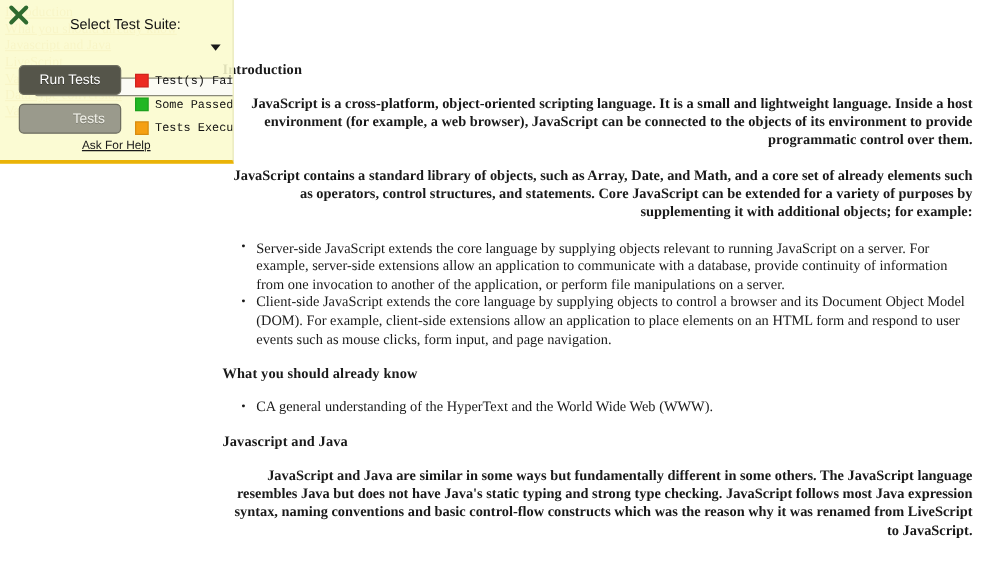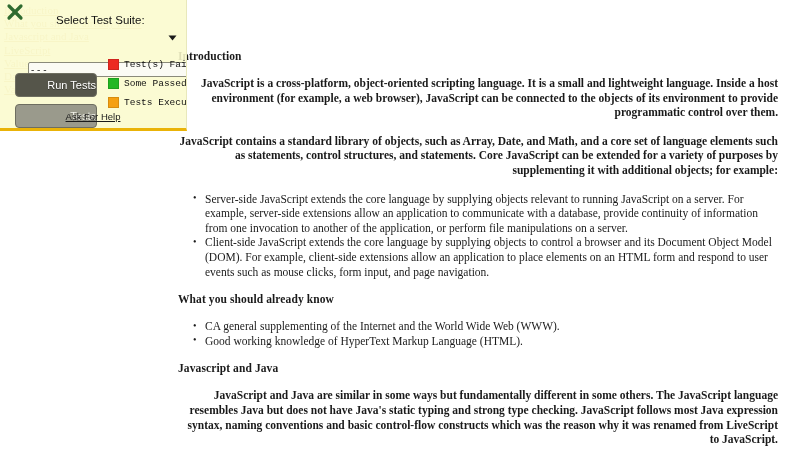--- a/index.html
+++ b/index.html
@@ -156,24 +156,23 @@
     position: absolute;
     left: 15px;
     width: 82px;
     height: 24px;
     border: 1px solid #6e6e60;
     border-radius: 4px;
     font-family: "Liberation Sans", sans-serif;
     font-size: 11px;
     color: #ffffff;
     cursor: pointer;
-    text-align: right;
+    text-align: center;
     line-height: 22px;
     box-sizing: border-box;
-    margin-top: 21px;
   }
   #run-tests-btn {
     top: 52px;
     background: #55554a;
     text-shadow: 0 1px 0 rgba(0,0,0,0.35);
   }
   #tests-btn {
     top: 83px;
     background: #9a9a8c;
     color: #f2f2ea;
@@ -235,33 +234,32 @@
     <a>Data type conversion</a>
     <a>Variables</a>
   </nav>
 
   <div id="doc-body">
 
     <h2 class="doc-h">Introduction</h2>
 
     <p class="doc-p">JavaScript is a cross-platform, object-oriented scripting language. It is a small and lightweight language. Inside a host environment (for example, a web browser), JavaScript can be connected to the objects of its environment to provide programmatic control over them.</p>
 
-    <p class="doc-p">JavaScript contains a standard library of objects, such as Array, Date, and Math, and a core set of language elements such as statements, control structures, and statements. Core JavaScript can be extended for a variety of purposes by supplementing it with additional objects; for example:</p>
+    <p class="doc-p">JavaScript contains a standard library of objects, such as Array, Date, and Math, and a core set of already elements such as operators, control structures, and statements. Core JavaScript can be extended for a variety of purposes by supplementing it with additional objects; for example:</p>
 
     <ul class="doc-ul">
       <li>Server-side JavaScript extends the core language by supplying objects relevant to running JavaScript on a server. For example, server-side extensions allow an application to communicate with a database, provide continuity of information from one invocation to another of the application, or perform file manipulations on a server.</li>
       <li>Client-side JavaScript extends the core language by supplying objects to control a browser and its Document Object Model (DOM). For example, client-side extensions allow an application to place elements on an HTML form and respond to user events such as mouse clicks, form input, and page navigation.</li>
     </ul>
 
     <h2 class="doc-h">What you should already know</h2>
 
 
     <ul class="doc-ul">
-      <li>CA general supplementing of the Internet and the World Wide Web (WWW).</li>
-      <li>Good working knowledge of HyperText Markup Language (HTML).</li>
+      <li>CA general understanding of the HyperText and the World Wide Web (WWW).</li>
     </ul>
 
     <h2 class="doc-h">Javascript and Java</h2>
 
     <p class="doc-p">JavaScript and Java are similar in some ways but fundamentally different in some others. The JavaScript language resembles Java but does not have Java's static typing and strong type checking. JavaScript follows most Java expression syntax, naming conventions and basic control-flow constructs which was the reason why it was renamed from LiveScript to JavaScript.</p>
 
   </div>
 </div>
 
 <div id="test-panel" style="background: rgba(250, 250, 205, 0.88);">

